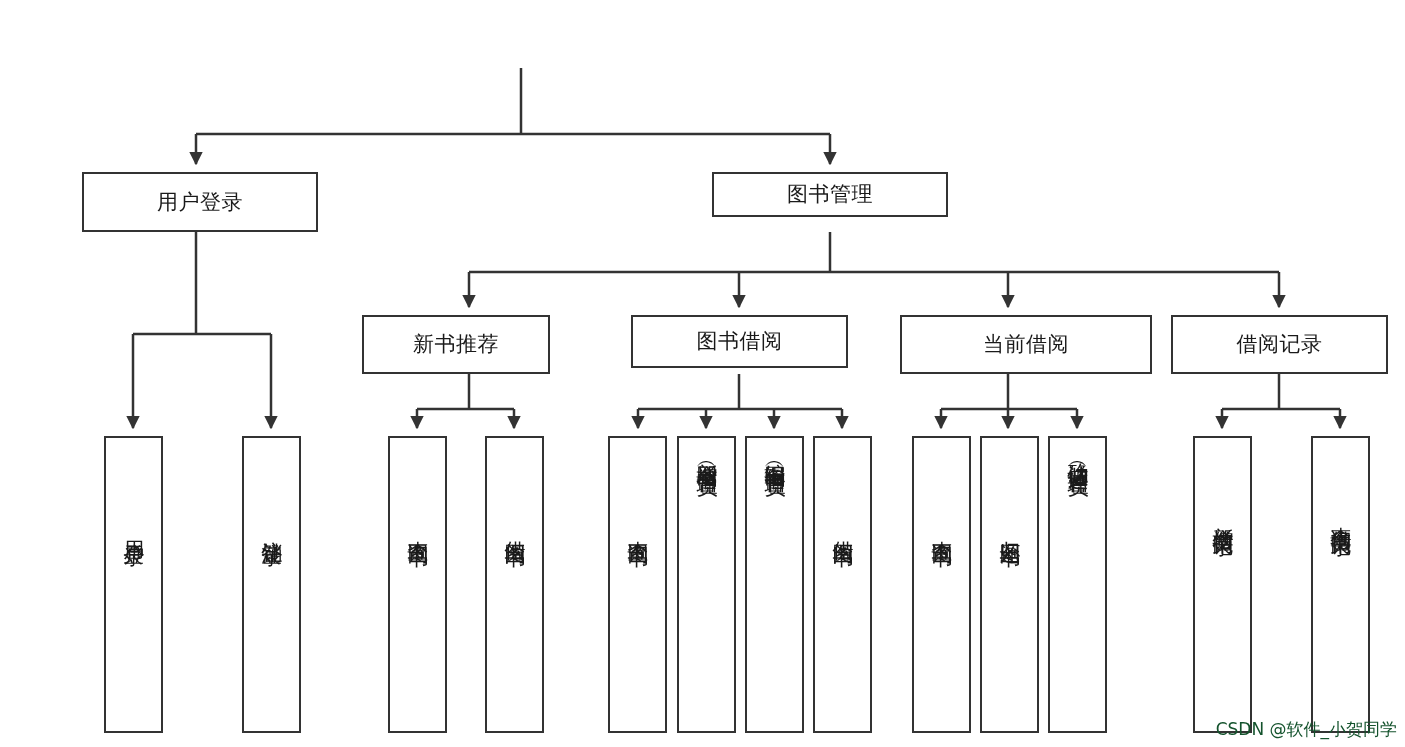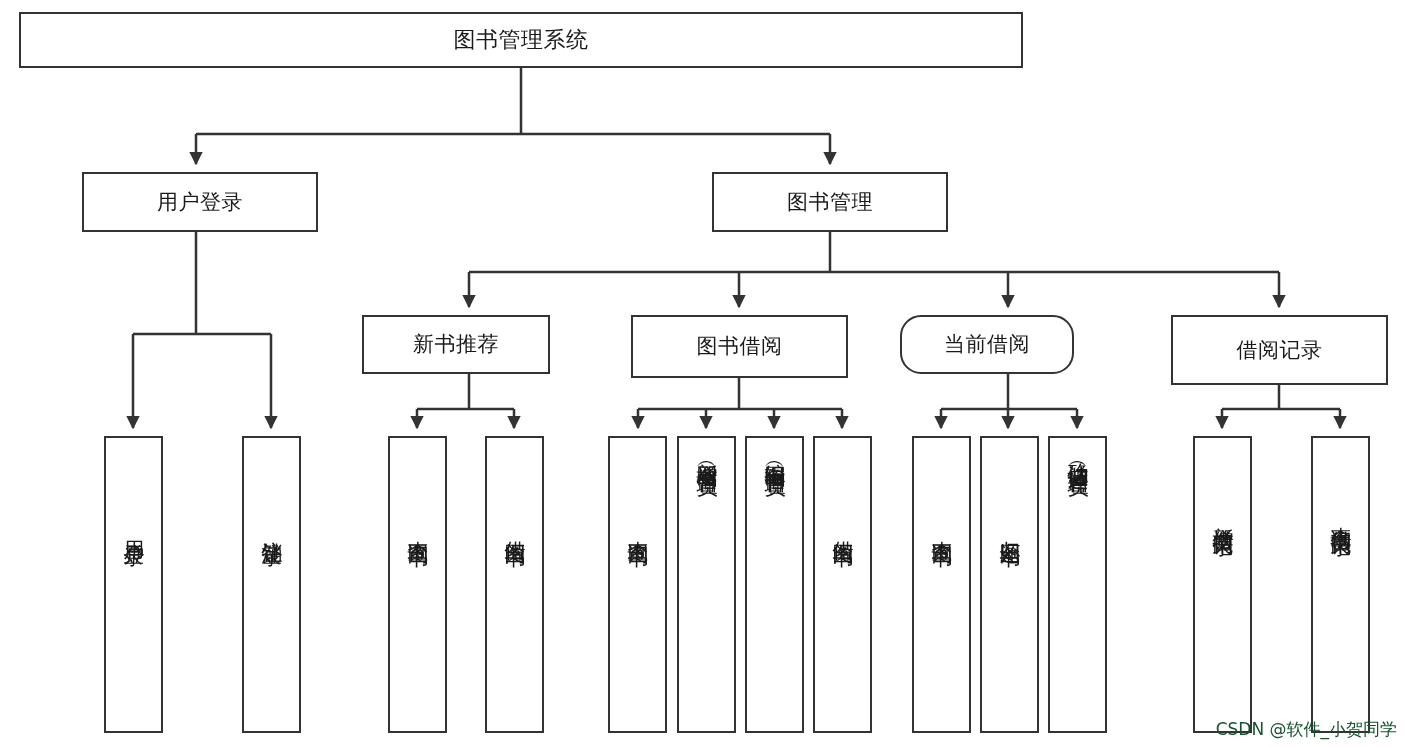--- a/index.html
+++ b/index.html
@@ -122,41 +122,38 @@
       <path d="M 1077 409 L 1077 428" marker-end="url(#arrow)"></path>
 
       <path d="M 1279 374 L 1279 409"></path>
       <path d="M 1222 409 L 1340 409"></path>
       <path d="M 1222 409 L 1222 428" marker-end="url(#arrow)"></path>
       <path d="M 1340 409 L 1340 428" marker-end="url(#arrow)"></path>
 
     </g>
   </svg>
 
-  <div class="node node-root" style="left:19px; top:12px; width:1004px; height:56px;">
-    <span class="label">图书管理系统</span>
-  </div>
 
   <div class="node node-level1" style="left:82px; top:172px; width:236px; height:60px;">
     <span class="label">用户登录</span>
   </div>
-  <div class="node node-level1" style="left:712px; top:172px; width:236px; height:60px;">
+  <div class="node node-level1" style="left:712px; top:172px; width:236px; height:45px;">
     <span class="label">图书管理</span>
   </div>
 
   <div class="node node-level2" style="left:362px; top:315px; width:188px; height:59px;">
     <span class="label">新书推荐</span>
   </div>
-  <div class="node node-level2" style="left:631px; top:315px; width:217px; height:63px;">
+  <div class="node node-level2" style="left:631px; top:315px; width:217px; height:53px;">
     <span class="label">图书借阅</span>
   </div>
-  <div class="node node-level2" style="left:900px; top:315px; width:174px; height:59px;border-radius:21px;">
+  <div class="node node-level2" style="left:900px; top:315px; width:252px; height:59px;">
     <span class="label">当前借阅</span>
   </div>
-  <div class="node node-level2" style="left:1171px; top:315px; width:217px; height:70px;">
+  <div class="node node-level2" style="left:1171px; top:315px; width:217px; height:59px;">
     <span class="label">借阅记录</span>
   </div>
 
   <div class="node node-leaf pad-low" style="left:104px; top:436px; width:59px; height:297px;">
     <span class="label">用户登录</span>
   </div>
   <div class="node node-leaf pad-low" style="left:242px; top:436px; width:59px; height:297px;">
     <span class="label">注销登录</span>
   </div>
 

